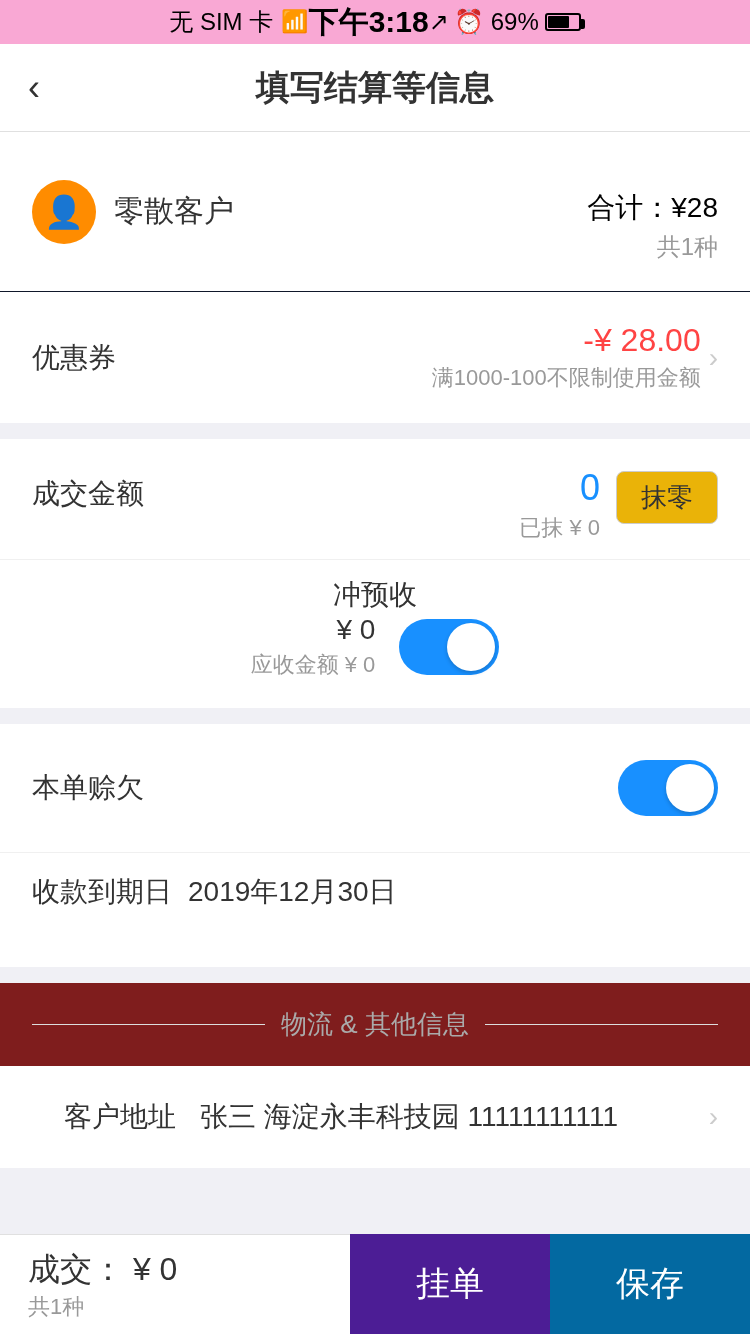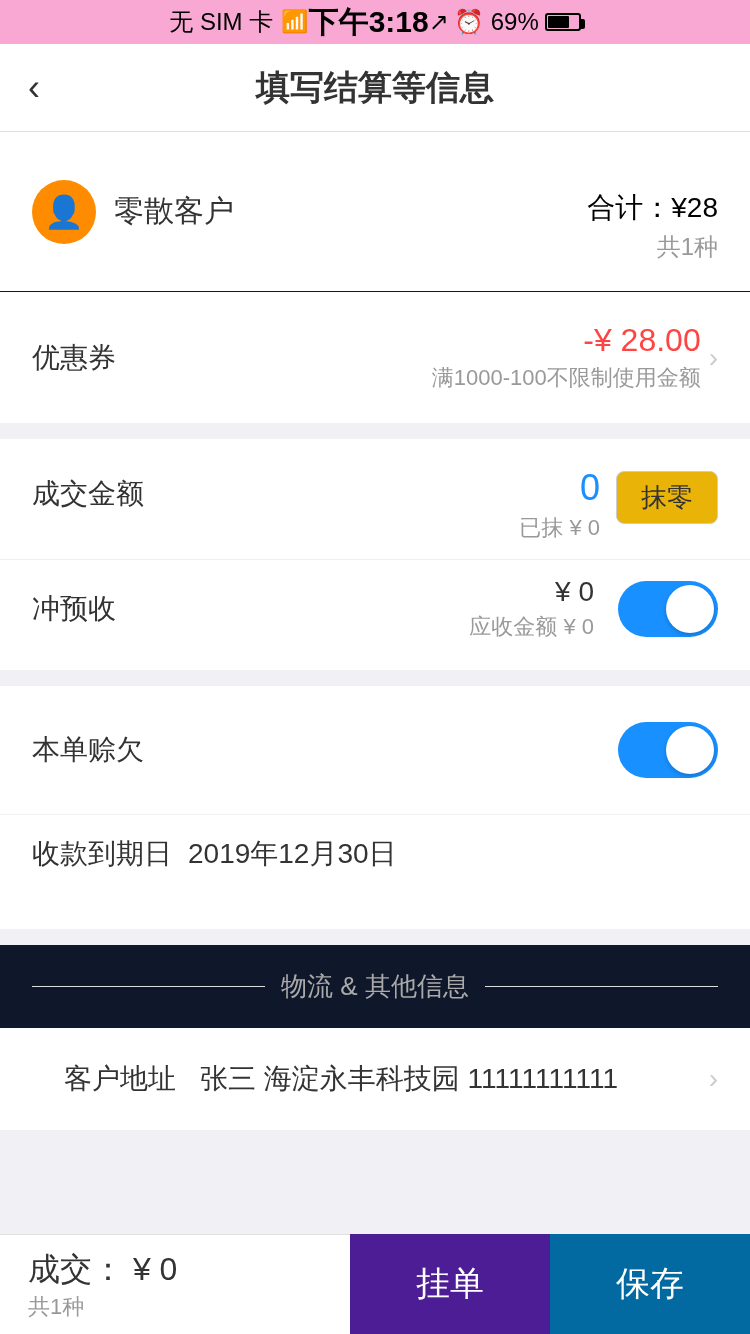--- a/index.html
+++ b/index.html
@@ -121,20 +121,21 @@
       cursor: pointer;
     }
 
     
     .prepay-row {
       display: flex;
       align-items: center;
       justify-content: space-between;
       padding: 16px 32px 28px;
       border-top: 1px solid #f0f0f0;
+      flex-direction: column;
     }
     .prepay-label { font-size: 28px; color: #333; }
     .prepay-right { display: flex; align-items: center; gap: 24px; }
     .prepay-amounts { text-align: right; }
     .prepay-main { font-size: 28px; color: #333; }
     .prepay-sub { font-size: 22px; color: #999; margin-top: 4px; }
 
     
     .toggle {
       width: 100px; height: 56px; border-radius: 28px;
@@ -166,21 +167,21 @@
     }
     .due-content { font-size: 28px; color: #333; padding-top: 0; }
     .due-date-row { display: flex; align-items: center; gap: 16px; padding: 20px 0; }
 
     
     .logistics-label-row {
       display: flex;
       align-items: center;
       justify-content: center;
       padding: 24px 32px;
-      background: #0f172a;
+      background: #7f1d1d;
       gap: 16px;
     }
     .logistics-line { flex: 1; height: 1px; background: #ddd; }
     .logistics-text { font-size: 26px; color: #aaa; }
 
     
     .address-row {
       display: flex;
       align-items: center;
       justify-content: space-between;

